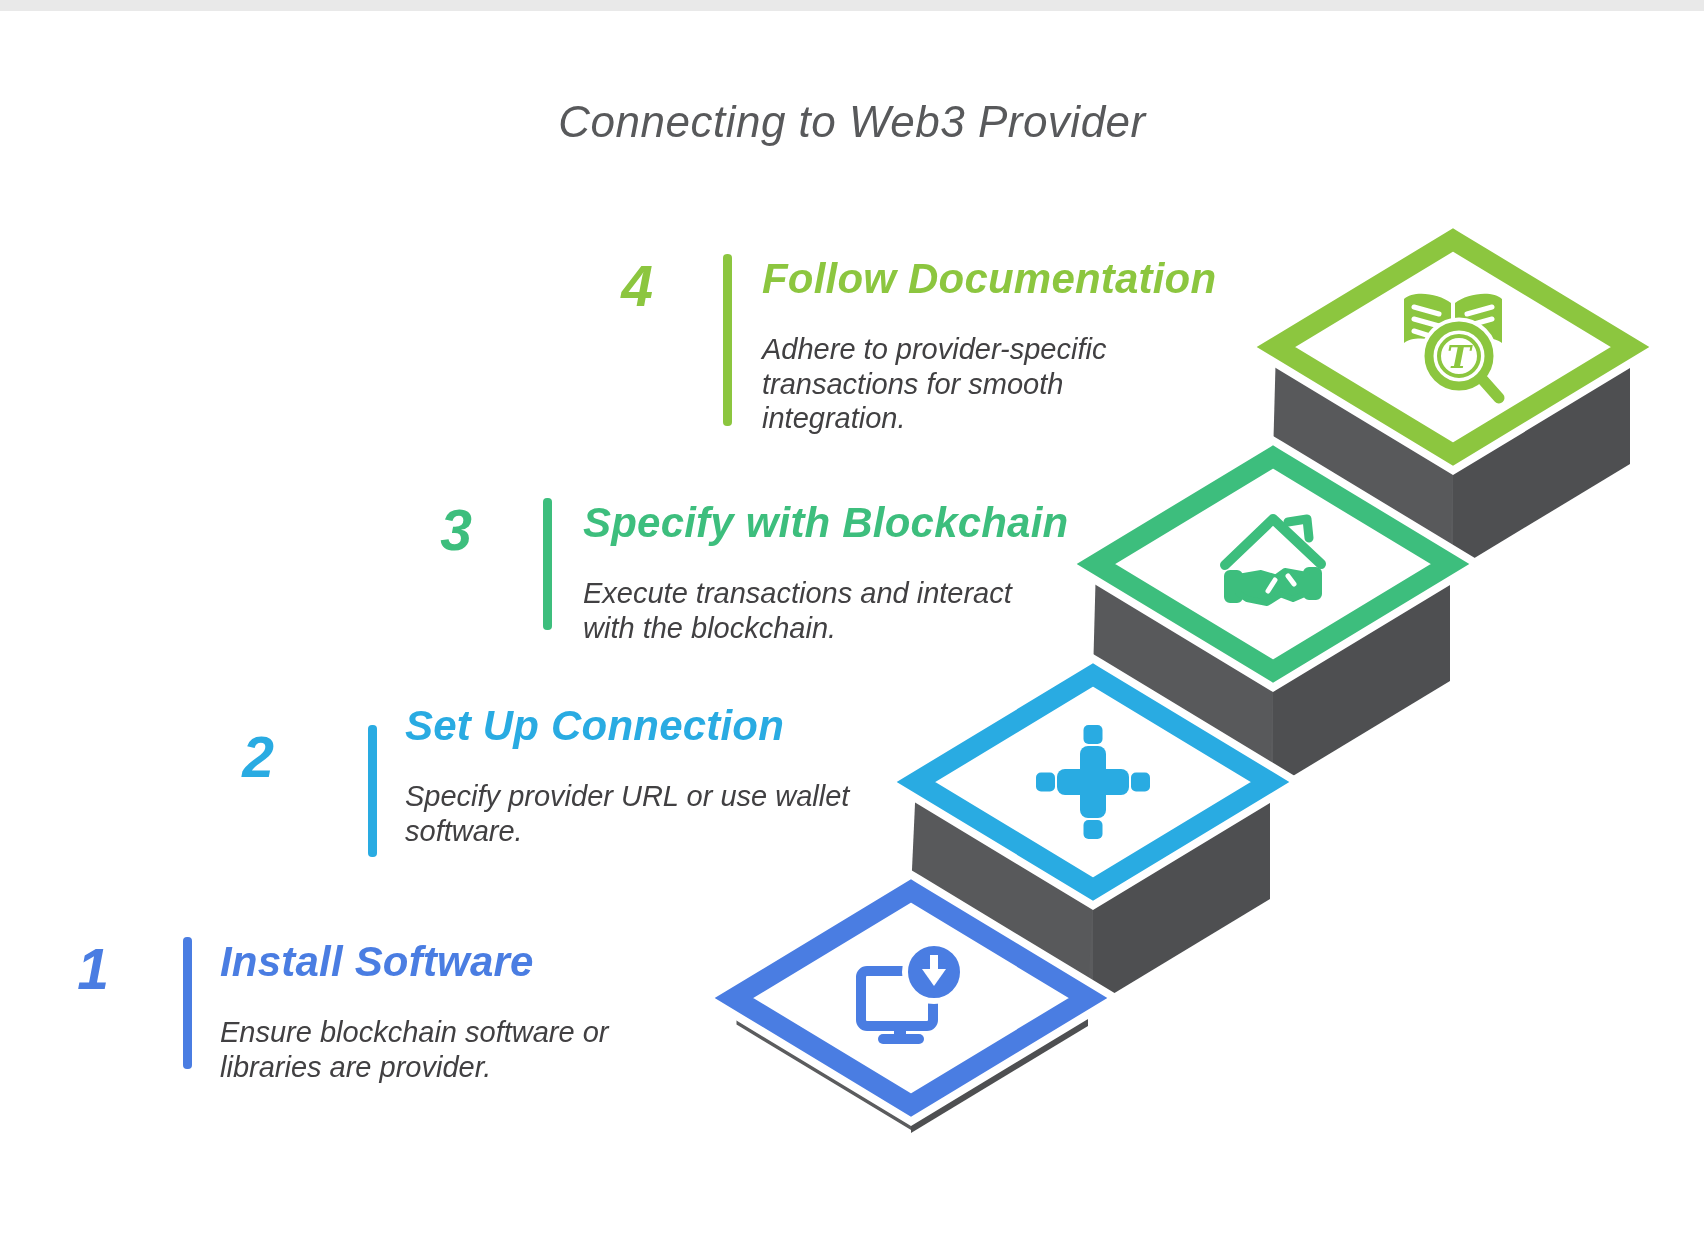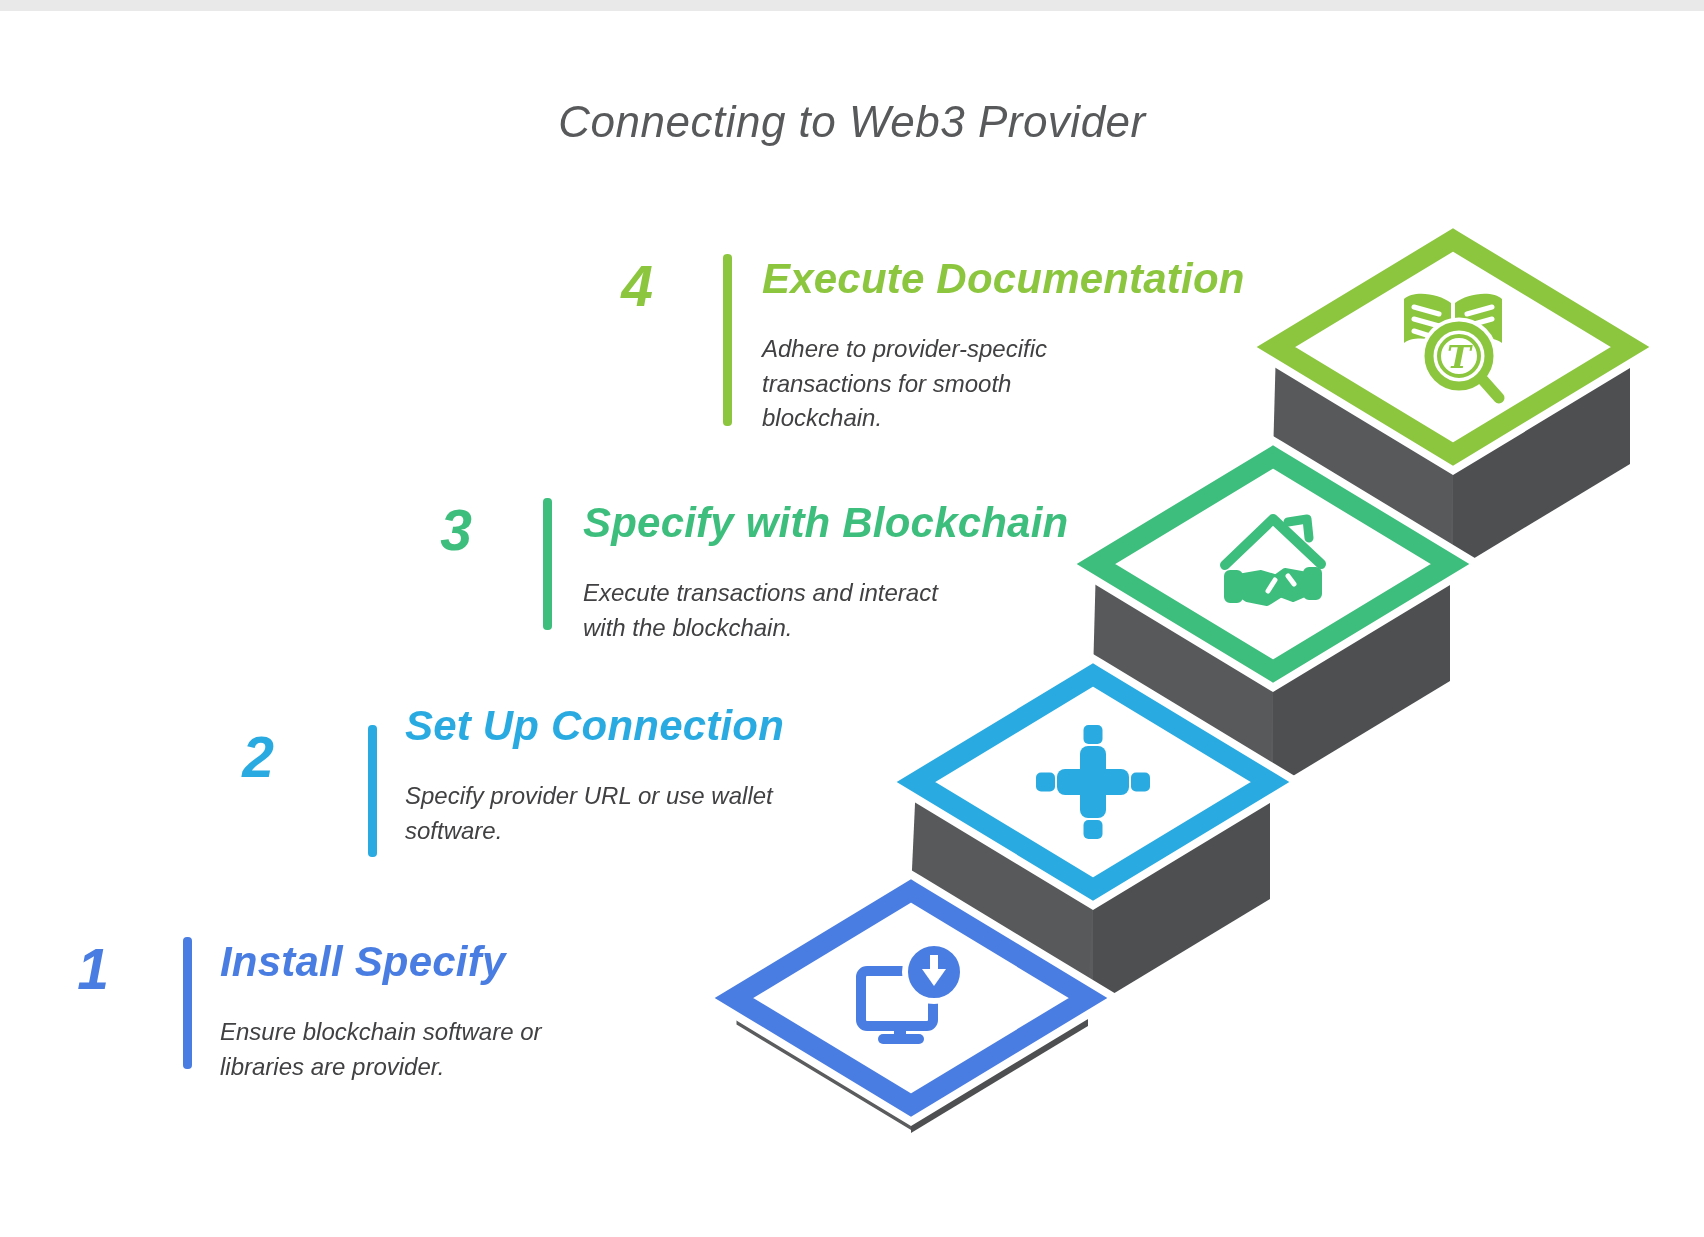--- a/index.html
+++ b/index.html
@@ -24,21 +24,21 @@
   .step .bar{
     position:absolute; width:9px; border-radius:4px; background:var(--c);
   }
   .step .content{position:absolute;}
   .step .title{
     font-size:42px; font-weight:700; line-height:46px; color:var(--c);
     white-space:nowrap; letter-spacing:.2px;
   }
   .step .desc{margin-top:30px;}
   .desc-line{
-    font-size:24px; line-height:34.5px; color:var(--body); white-space:nowrap;
+    font-size:29px; line-height:34.5px; color:var(--body); white-space:nowrap;
   }
   
   .s1{--c:var(--step1);} .s2{--c:var(--step2);} .s3{--c:var(--step3);} .s4{--c:var(--step4);}
   .s1 .num{left:33px;  top:928px;} .s1 .bar{left:183px; top:926px; height:132px;} .s1 .content{left:220px; top:928px;}
   .s2 .num{left:198px; top:716px;} .s2 .bar{left:368px; top:714px; height:132px;} .s2 .content{left:405px; top:692px;}
   .s3 .num{left:396px; top:489px;} .s3 .bar{left:543px; top:487px; height:132px;} .s3 .content{left:583px; top:489px;}
   .s4 .num{left:577px; top:245px;} .s4 .bar{left:723px; top:243px; height:172px;} .s4 .content{left:762px; top:245px;}
 </style>
 </head>
 <body>
@@ -127,21 +127,21 @@
         <rect x="19" y="-43" width="8" height="14" fill="#fff"></rect>
         <polygon points="11,-29 35,-29 23,-12" fill="#fff"></polygon>
       </g>
     </g>
   </svg>
 
   <div class="step s1">
     <div class="num">1</div>
     <div class="bar"></div>
     <div class="content">
-      <div class="title">Install Specify</div>
+      <div class="title">Install Software</div>
       <div class="desc">
         <div class="desc-line">Ensure blockchain software or</div>
         <div class="desc-line">libraries are provider.</div>
       </div>
     </div>
   </div>
 
   <div class="step s2">
     <div class="num">2</div>
     <div class="bar"></div>
@@ -163,22 +163,22 @@
         <div class="desc-line">Execute transactions and interact</div>
         <div class="desc-line">with the blockchain.</div>
       </div>
     </div>
   </div>
 
   <div class="step s4">
     <div class="num">4</div>
     <div class="bar"></div>
     <div class="content">
-      <div class="title">Execute Documentation</div>
+      <div class="title">Follow Documentation</div>
       <div class="desc">
         <div class="desc-line">Adhere to provider-specific</div>
         <div class="desc-line">transactions for smooth</div>
-        <div class="desc-line">blockchain.</div>
+        <div class="desc-line">integration.</div>
       </div>
     </div>
   </div>
 
 </div>
 
 </body></html>

